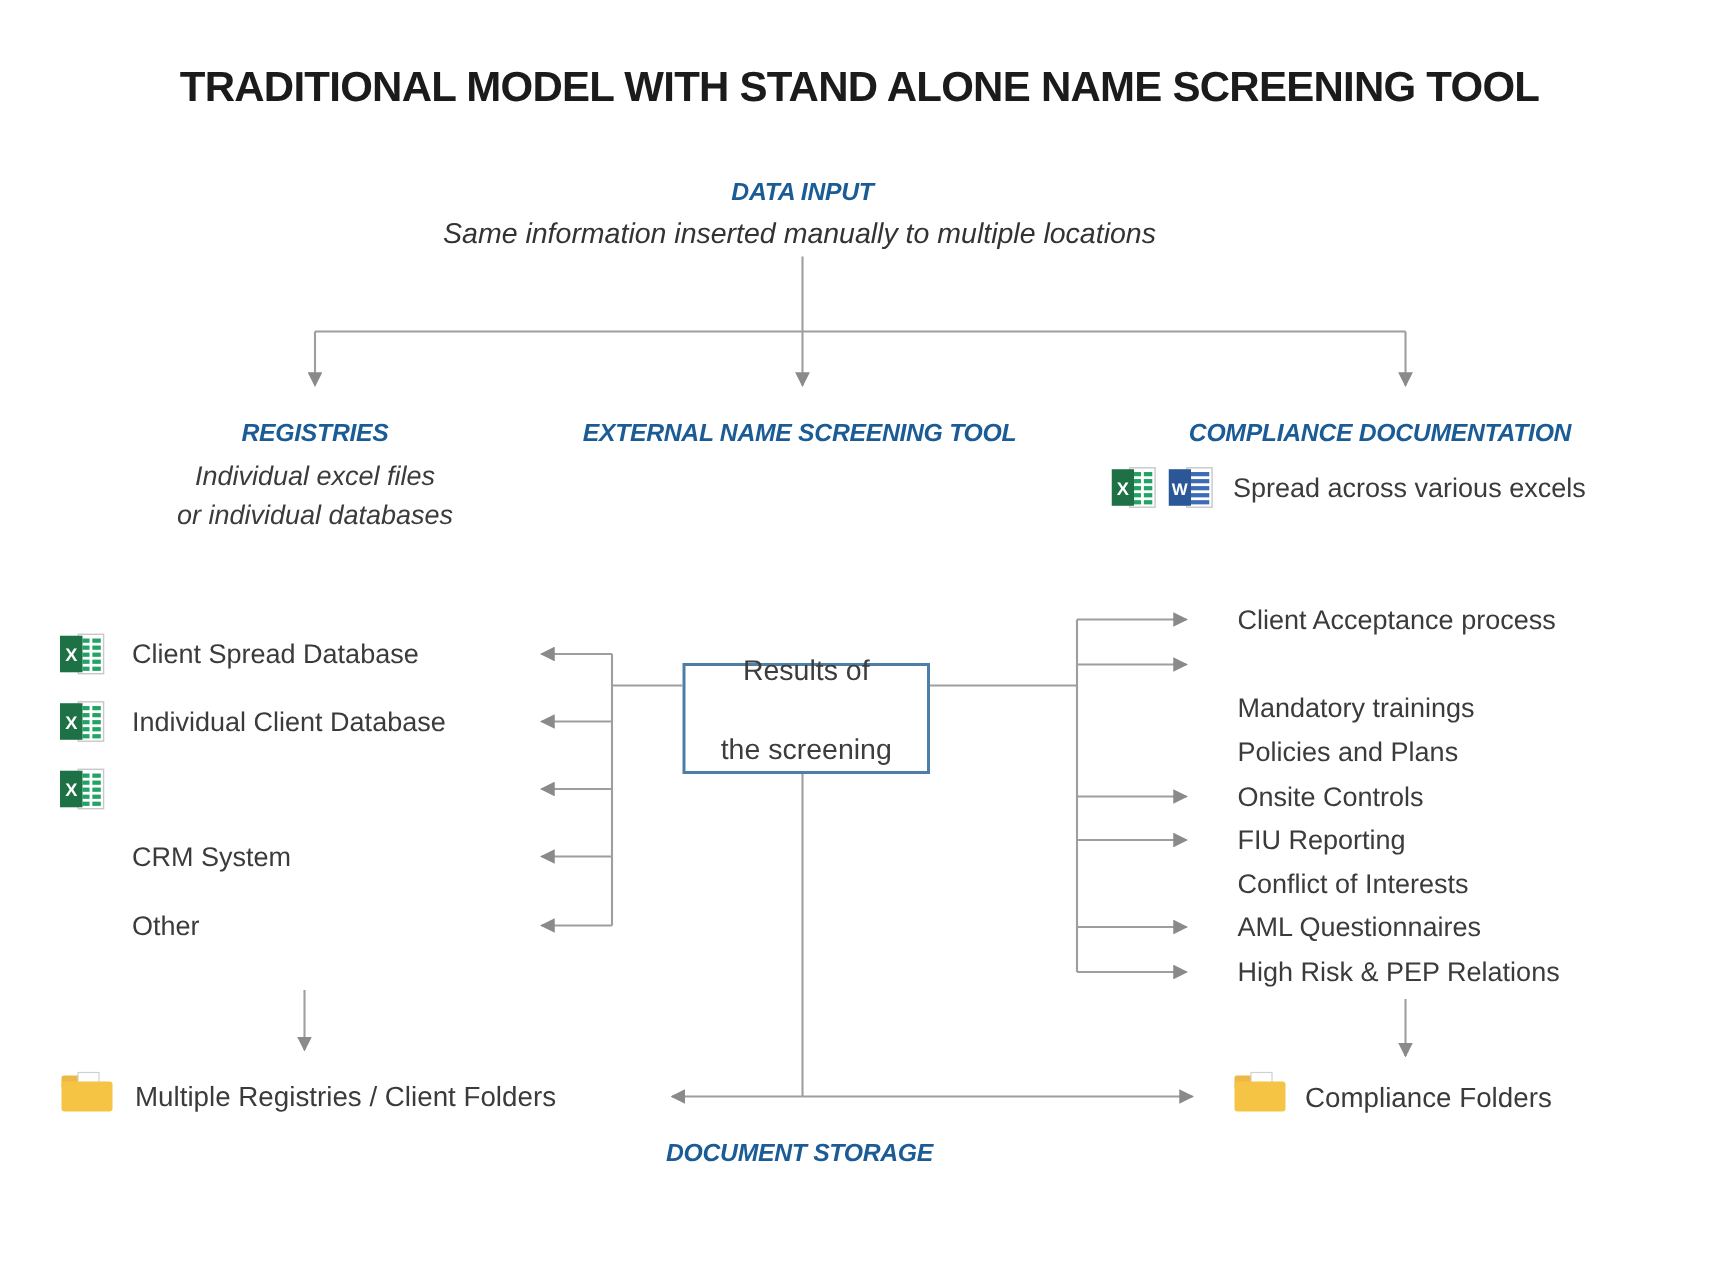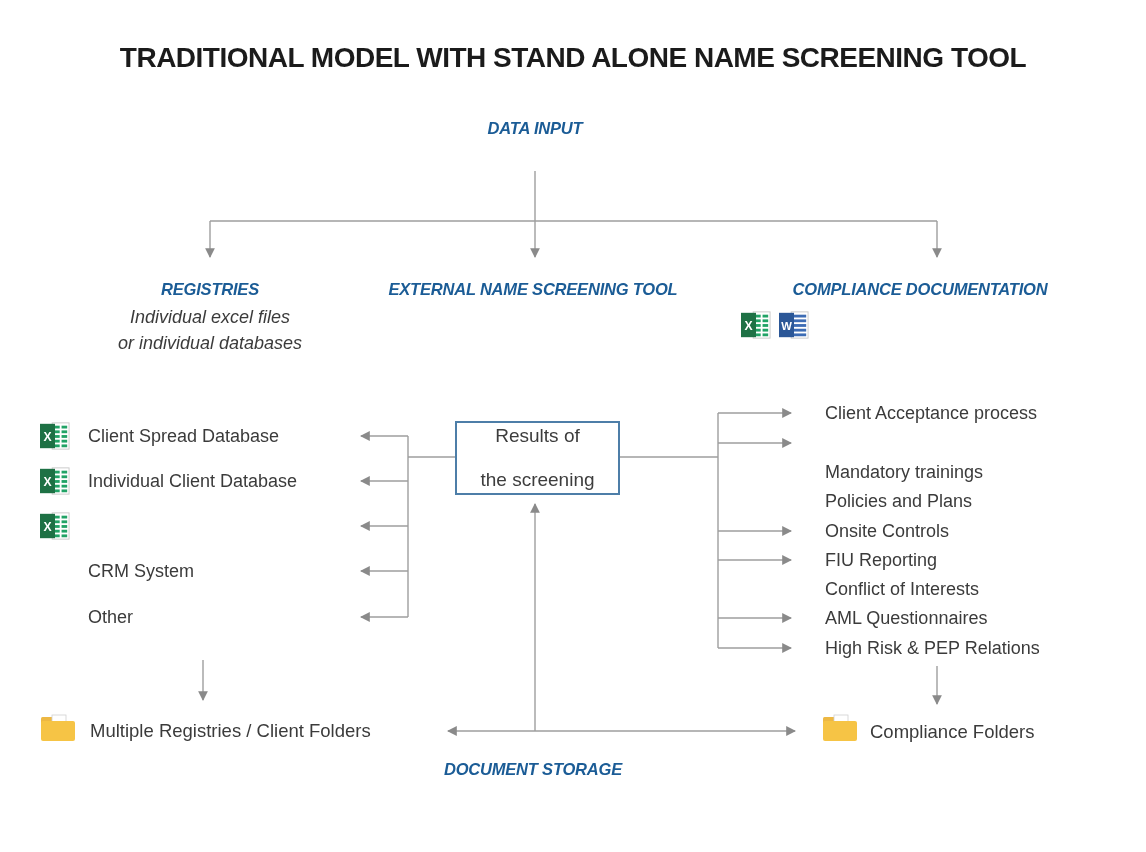--- a/index.html
+++ b/index.html
@@ -13,23 +13,23 @@
     left:0;right:0;top:42px;font-size:28px;font-weight:800;letter-spacing:-0.5px;
     color:#1b1b1b;text-align:center;
   }
   .blue-head{
     font-size:16.5px;font-weight:700;letter-spacing:-0.2px;color:#1b5c96;
   }
   .body-text{font-size:18px;color:#3b3b3b;}
   .subtitle{font-size:19px;color:#333333;}
   .col-lines div{line-height:26px;}
   .screen-box{
-    left:455px;top:421px;width:161px;height:70px;border:2px solid #4d7ea8;
-    background:#ffffff;display:flex;flex-direction:column;justify-content:space-between;
-    align-items:center;font-size:19px;line-height:26px;color:#3d3d3d;
+    left:455px;top:442px;width:161px;height:70px;border:2px solid #4d7ea8;
+    background:#ffffff;display:flex;flex-direction:column;justify-content:flex-end;
+    align-items:center;font-size:19px;line-height:26px;color:#3d3d3d;gap:27px;
   }
   .lrow{height:30px;line-height:30px;display:flex;align-items:center;gap:18px;}
   .lrow .ic{width:30px;height:30px;flex:0 0 30px;}
   .lrow .spacer{width:30px;flex:0 0 30px;}
   .rrow{height:28px;line-height:28px;font-size:18px;}
   .folder-label{font-size:18.5px;line-height:30px;}
   svg.overlay{left:0;top:0;width:1146px;height:852px;pointer-events:none;}
 </style>
 </head>
 <body>
@@ -70,20 +70,21 @@
       <line x1="535" y1="731" x2="448" y2="731" marker-end="url(#arr)"></line>
       <line x1="535" y1="731" x2="795" y2="731" marker-end="url(#arr)"></line>
       <line x1="203" y1="660" x2="203" y2="700" marker-end="url(#arr)"></line>
       <line x1="937" y1="666" x2="937" y2="704" marker-end="url(#arr)"></line>
     </g>
   </svg>
 
   <div class="abs title">TRADITIONAL MODEL WITH STAND ALONE NAME SCREENING TOOL</div>
 
   <div class="abs blue-head center" style="left:385px;top:119px;width:300px;">DATA INPUT</div>
+  <div class="abs subtitle center" style="left:133px;top:146px;width:800px;">Same information inserted manually to multiple locations</div>
 
   <div class="abs blue-head center" style="left:110px;top:280px;width:200px;">REGISTRIES</div>
   <div class="abs blue-head center" style="left:368px;top:280px;width:330px;">EXTERNAL NAME SCREENING TOOL</div>
 
   <div class="abs body-text center col-lines" style="left:82px;top:304px;width:256px;">
     <div>Individual excel files</div>
     <div>or individual databases</div>
   </div>
 
   <div class="abs blue-head center" style="left:762px;top:280px;width:316px;">COMPLIANCE DOCUMENTATION</div>
@@ -113,20 +114,21 @@
         <rect x="16" y="4" width="13" height="3"></rect>
         <rect x="16" y="9" width="13" height="3"></rect>
         <rect x="16" y="14" width="13" height="3"></rect>
         <rect x="16" y="19" width="13" height="3"></rect>
         <rect x="16" y="24" width="13" height="3"></rect>
       </g>
       <rect x="0" y="2" width="16" height="26" fill="#2b5797"></rect>
       <text x="8" y="20" text-anchor="middle" font-family="Liberation Sans, sans-serif" font-size="12" font-weight="bold" fill="#ffffff">W</text>
     </svg>
   </span>
+  <div class="abs body-text" style="left:822px;top:310px;line-height:30px;">Spread across various excels</div>
 
   <div class="abs screen-box">
     <div>Results of</div>
     <div>the screening</div>
   </div>
 
   <div class="abs lrow" style="left:40px;top:421px;">
     <span class="ic">
       <svg viewBox="0 0 32 30" width="30" height="30">
         <rect x="13" y="1" width="18" height="28" fill="#ffffff" stroke="#c8c8c8" stroke-width="1"></rect>

